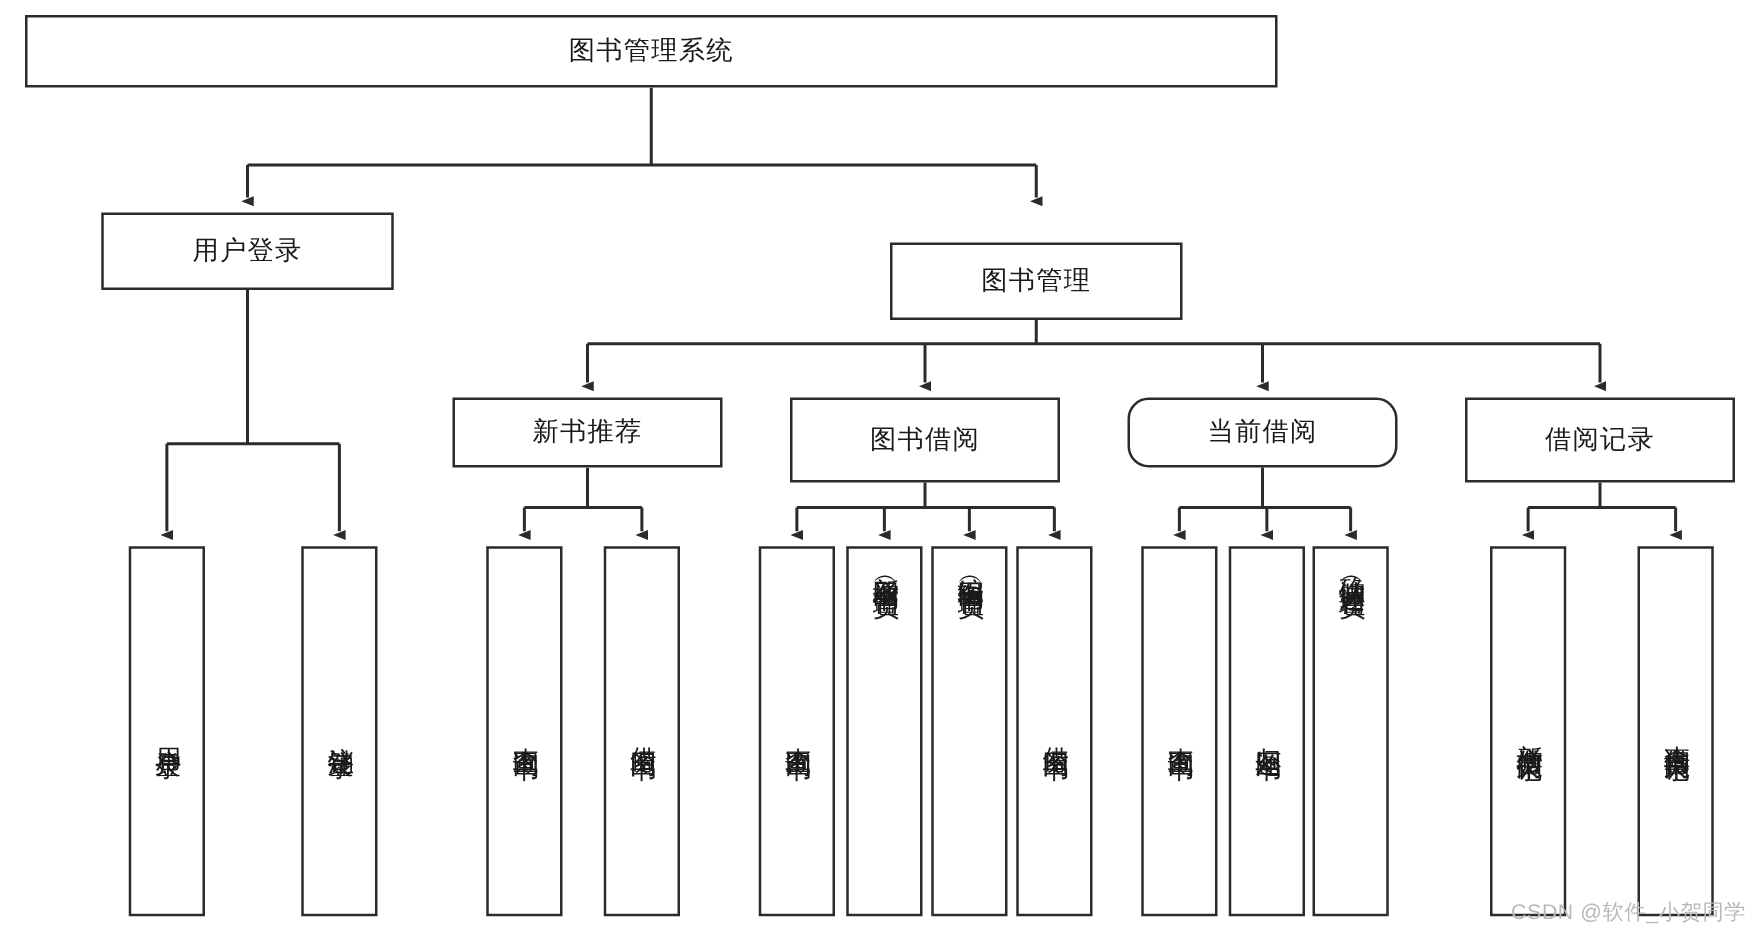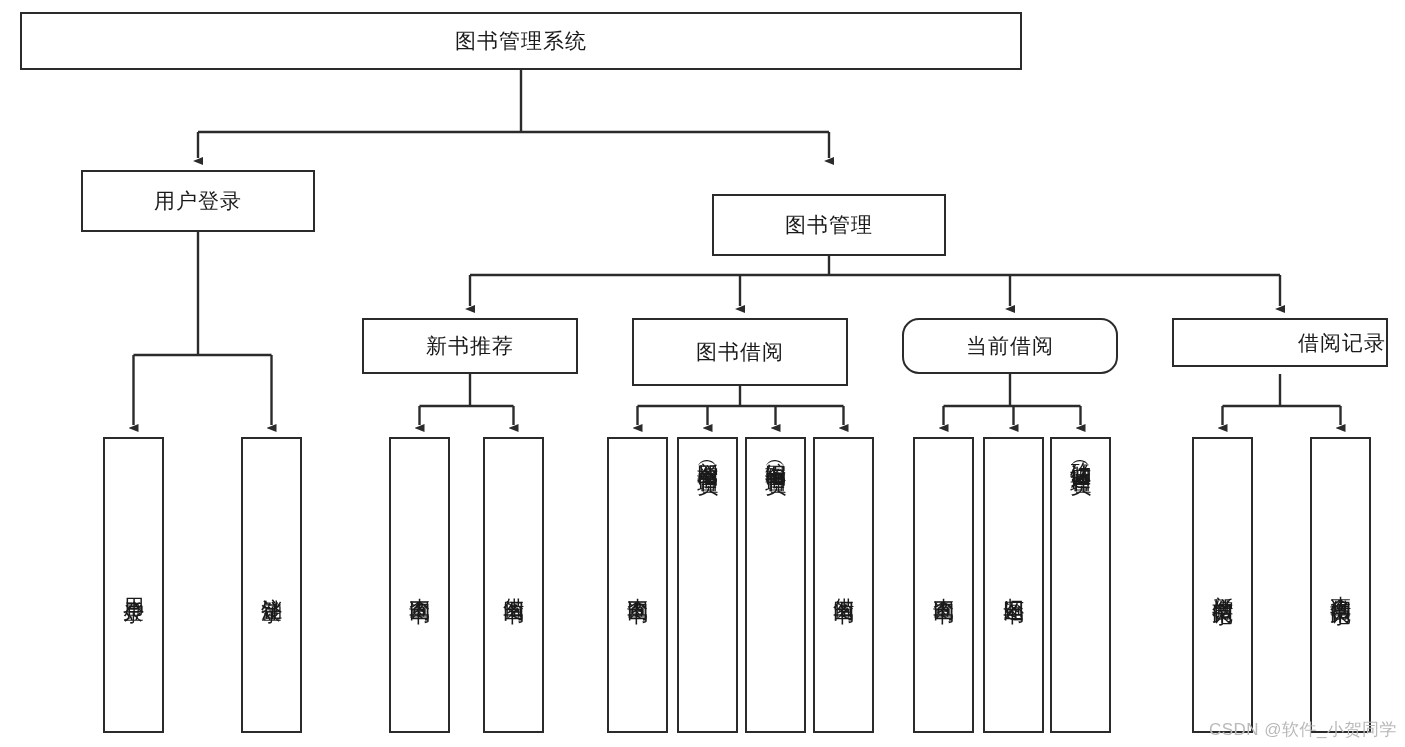--- a/index.html
+++ b/index.html
@@ -132,21 +132,21 @@
       </div>
       <div class="node level-2" style="left: 362px; top: 318px; width: 216px; height: 56px;">
         <span class="node-label">新书推荐</span>
       </div>
       <div class="node level-2" style="left: 632px; top: 318px; width: 216px; height: 68px;">
         <span class="node-label">图书借阅</span>
       </div>
       <div class="node level-2" style="left: 902px; top: 318px; width: 216px; height: 56px; border-radius: 17px;">
         <span class="node-label">当前借阅</span>
       </div>
-      <div class="node level-2" style="left: 1172px; top: 318px; width: 216px; height: 49px; justify-content: flex-end;">
+      <div class="node level-2" style="left: 1172px; top: 318px; width: 216px; height: 68px;">
         <span class="node-label">借阅记录</span>
       </div>
       <div class="node level-3 leaf" style="left: 103px; top: 437px; width: 61px; height: 296px;">
         <span class="node-label">用户登录</span>
       </div>
       <div class="node level-3 leaf" style="left: 241px; top: 437px; width: 61px; height: 296px;">
         <span class="node-label">注销登录</span>
       </div>
       <div class="node level-3 leaf" style="left: 389px; top: 437px; width: 61px; height: 296px;">
         <span class="node-label">查询图书</span>

